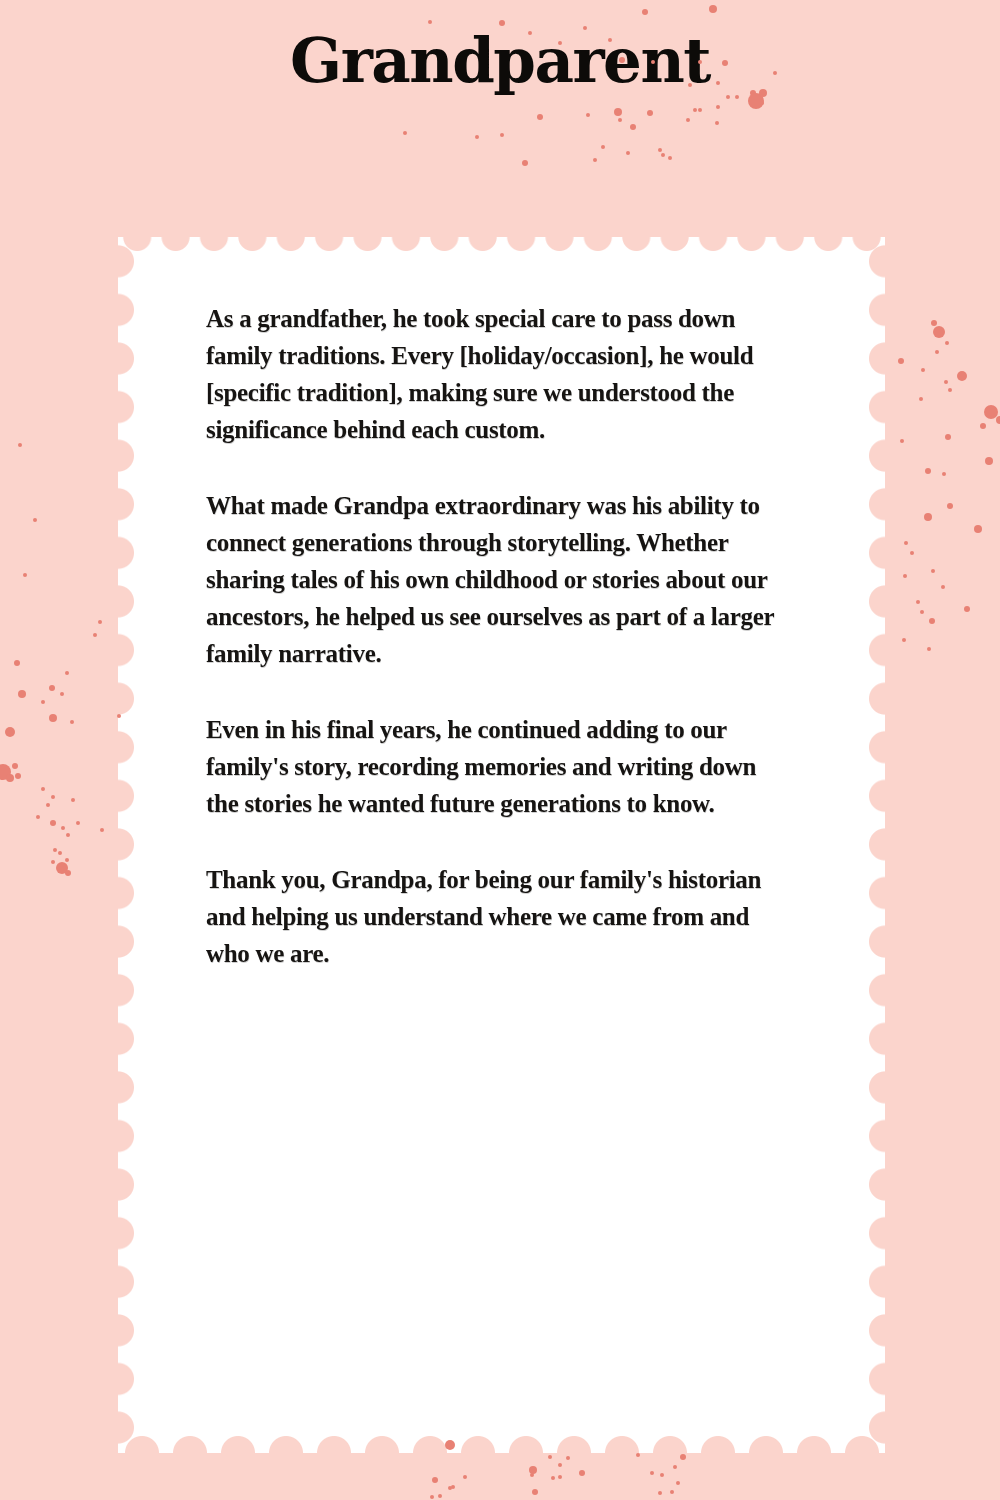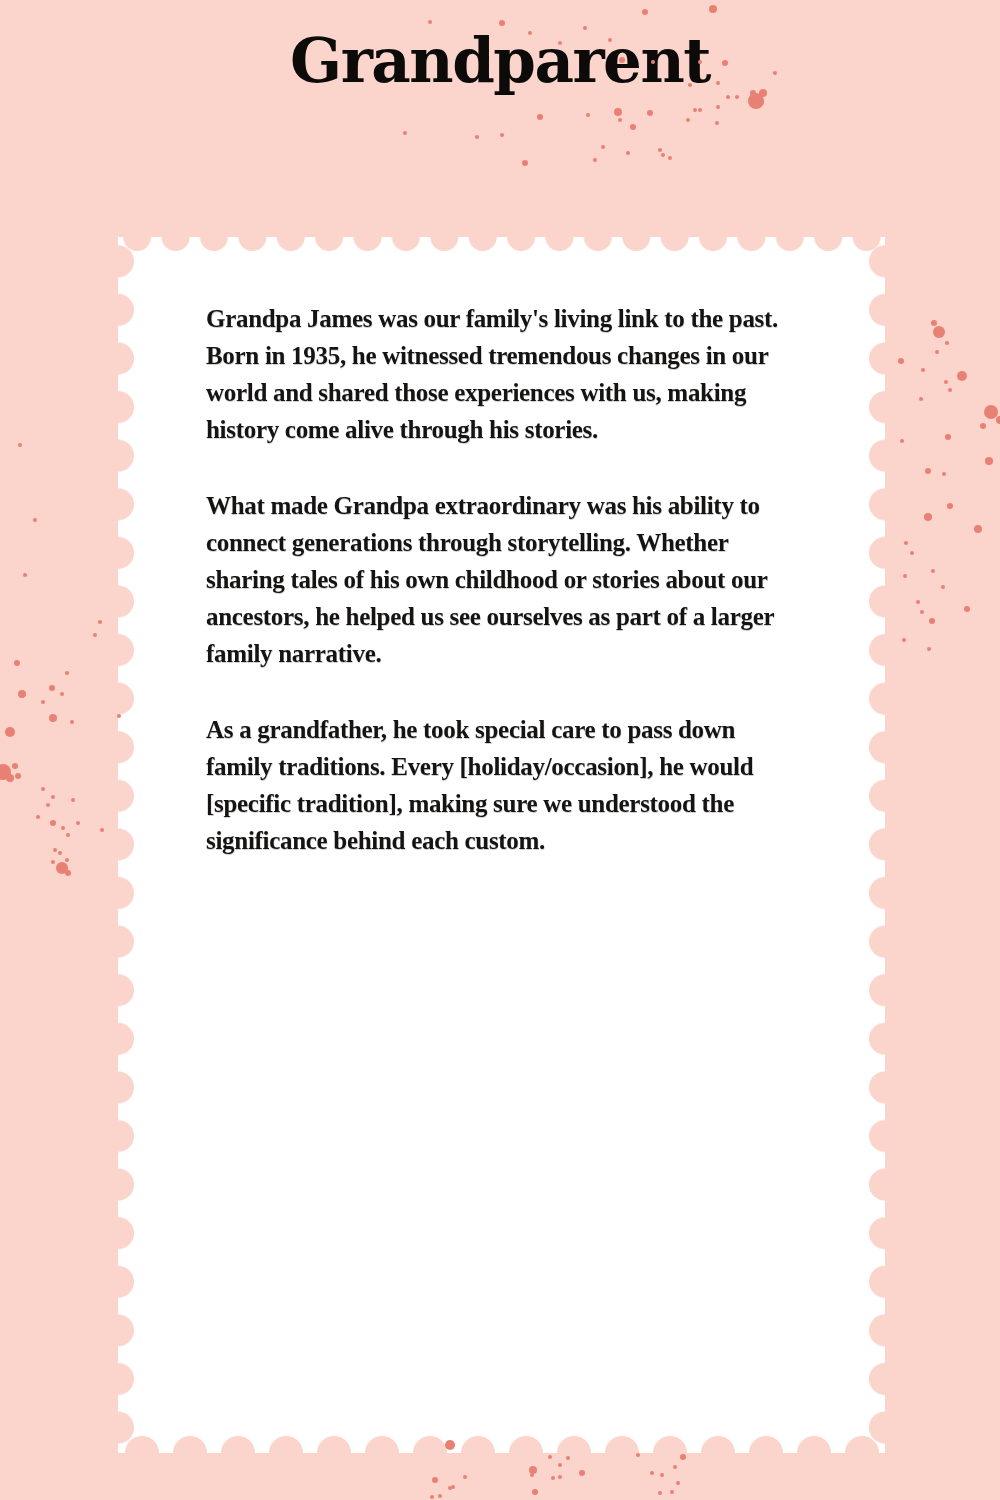--- a/index.html
+++ b/index.html
@@ -230,30 +230,32 @@
     <div>Grandparent</div>
   </div>
 
   <div id="card">
     <div class="edge edge-top"></div>
     <div class="edge edge-bottom"></div>
     <div class="edge edge-left"></div>
     <div class="edge edge-right"></div>
 
     <div id="eulogy">
-      <p>Grandpa James was our family's living link to the past.
-Born in 1935, he witnessed tremendous changes in our
-world and shared those experiences with us, making
-history come alive through his stories.</p>
+      <p>As a grandfather, he took special care to pass down
+family traditions. Every [holiday/occasion], he would
+[specific tradition], making sure we understood the
+significance behind each custom.</p>
       <p>What made Grandpa extraordinary was his ability to
 connect generations through storytelling. Whether
 sharing tales of his own childhood or stories about our
 ancestors, he helped us see ourselves as part of a larger
 family narrative.</p>
-      <p>As a grandfather, he took special care to pass down
-family traditions. Every [holiday/occasion], he would
-[specific tradition], making sure we understood the
-significance behind each custom.</p>
+      <p>Even in his final years, he continued adding to our
+family's story, recording memories and writing down
+the stories he wanted future generations to know.</p>
+      <p>Thank you, Grandpa, for being our family's historian
+and helping us understand where we came from and
+who we are.</p>
     </div>
 
   </div>
 
 </div>
 
 </body></html>

